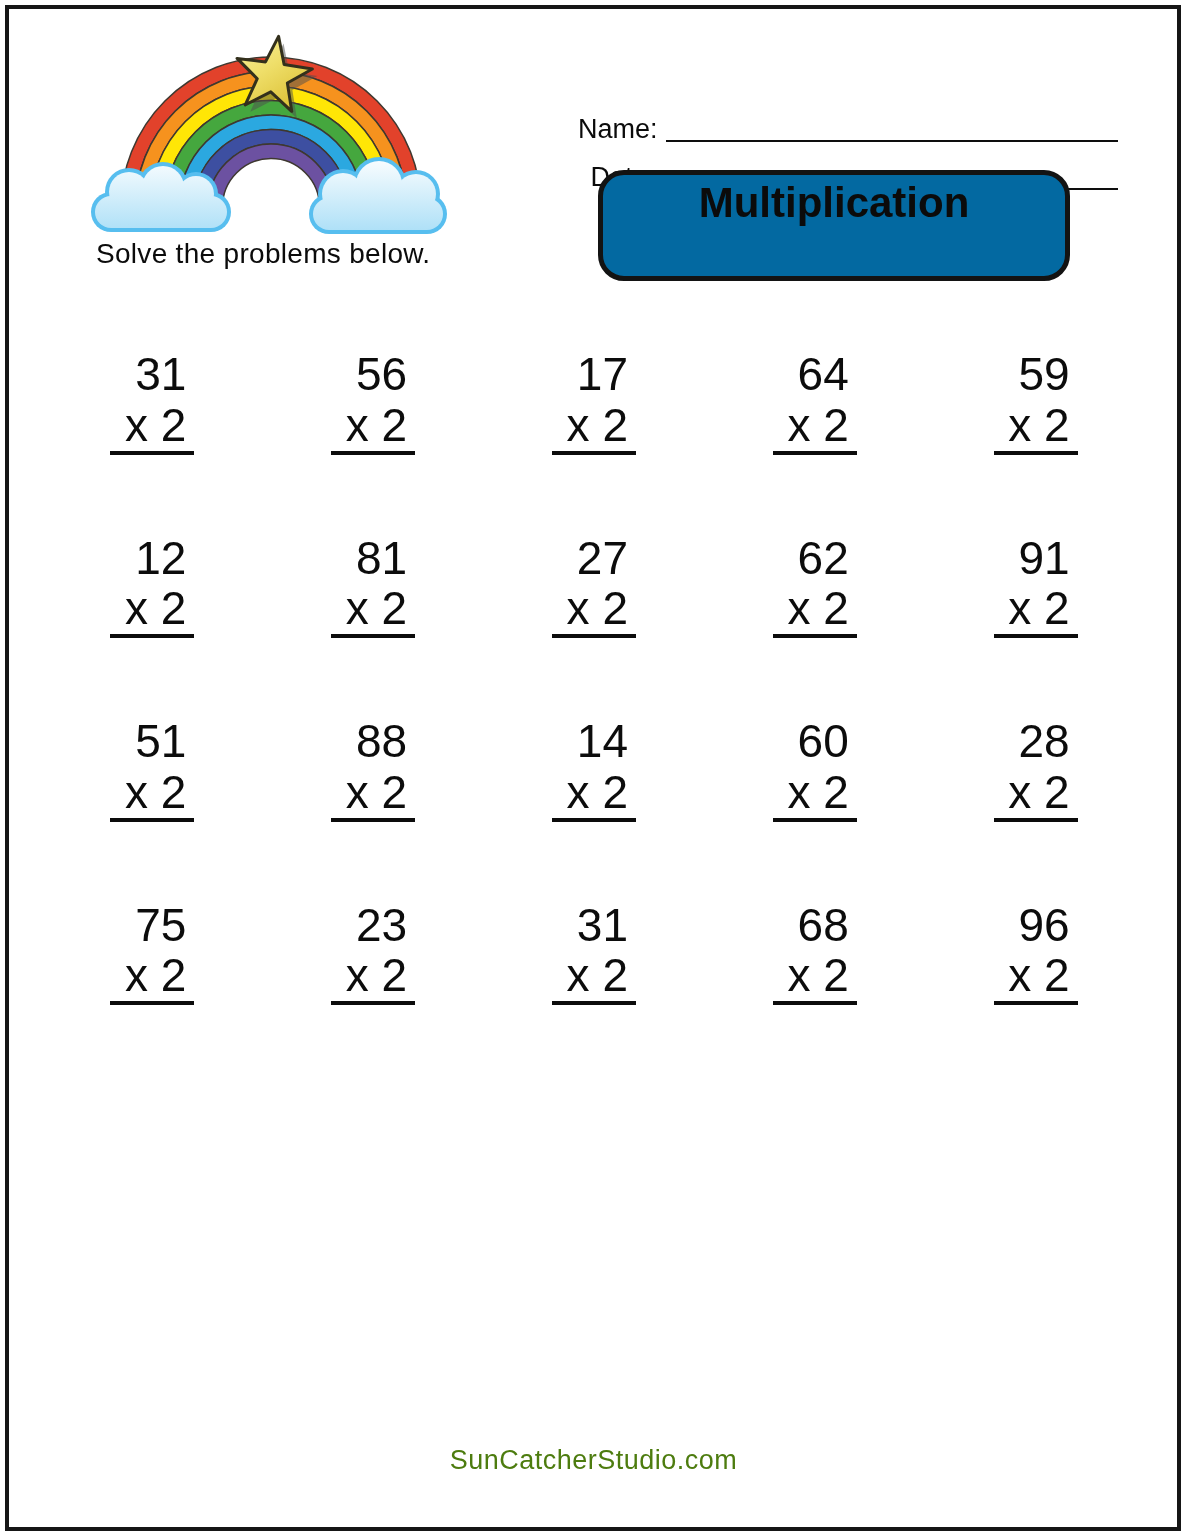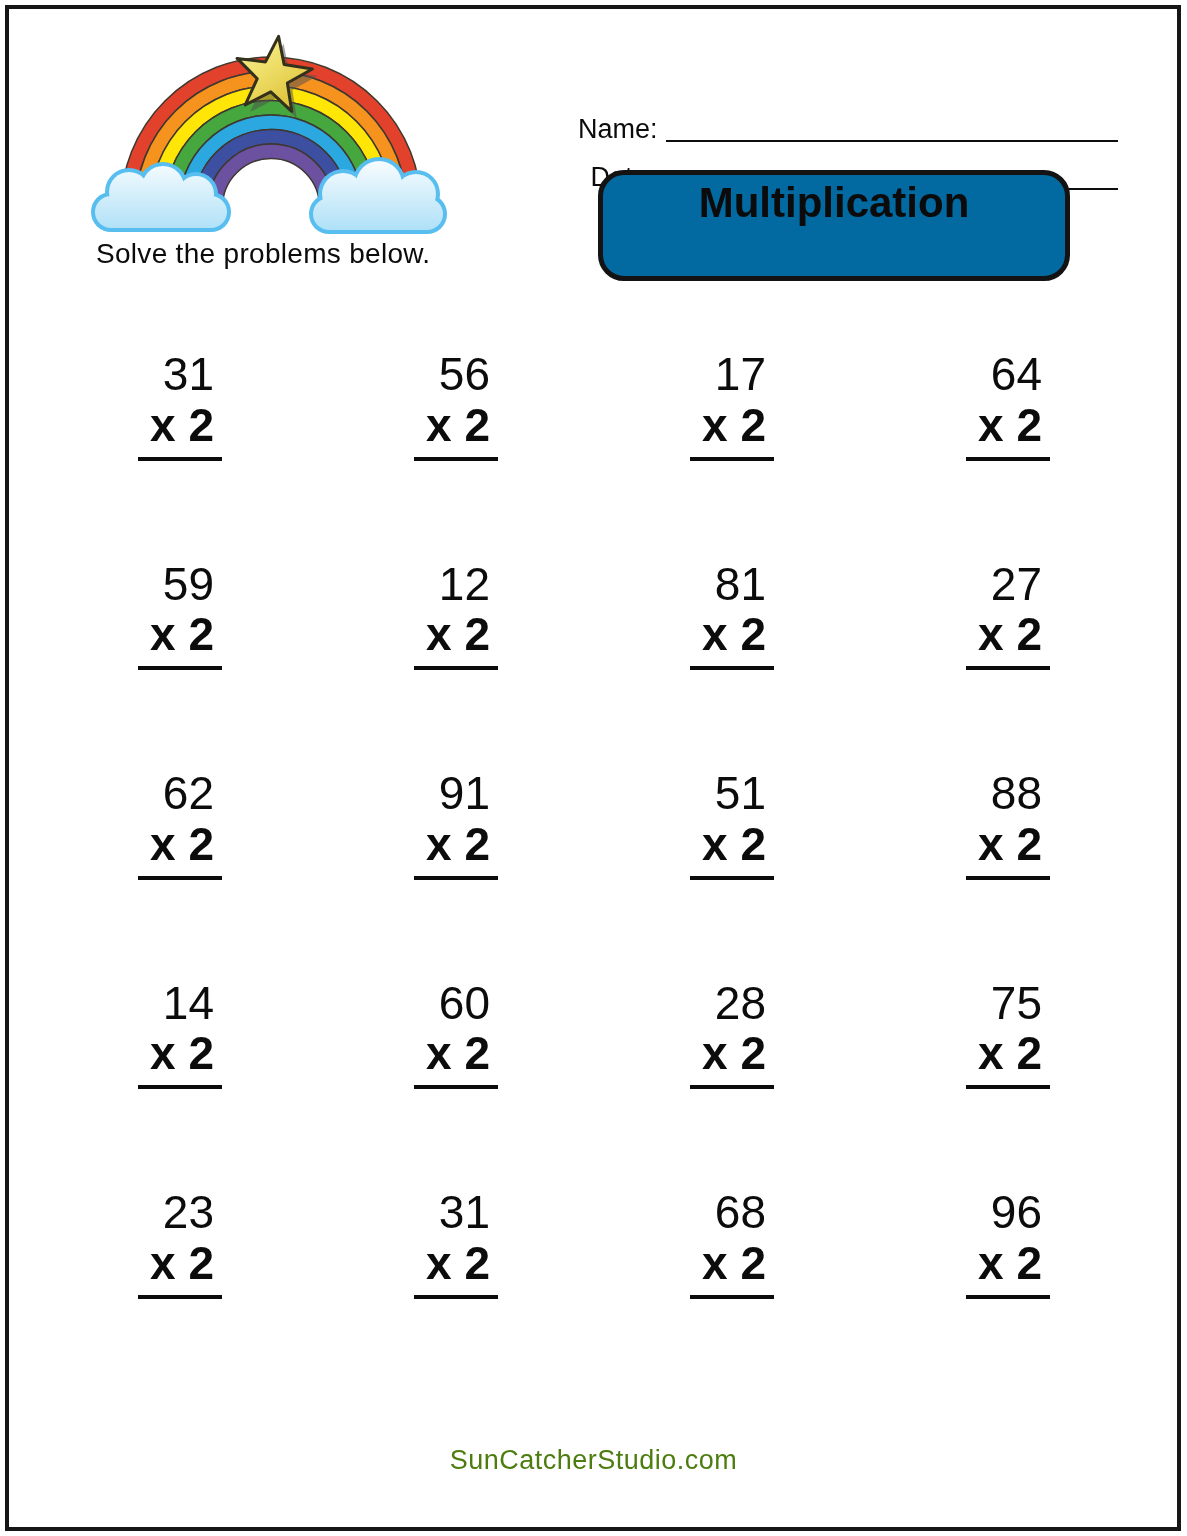--- a/index.html
+++ b/index.html
@@ -71,41 +71,40 @@
     .wsub {
       font-size: 29px;
       line-height: 1.15;
       white-space: pre;
     }
     .problems {
       position: absolute;
       left: 42px; top: 350px;
       width: 1104px;
       display: grid;
-      grid-template-columns: repeat(4, 1fr);
-      row-gap: 99px;
+      grid-template-columns: repeat(5, 1fr);
+      row-gap: 79px;
       justify-items: center;
     }
     .problem {
       width: 84px;
       font-size: 46px;
       line-height: 1.06;
       color: #0c0c0c;
     }
     .num {
       text-align: right;
       padding-right: 8px;
     }
     .mult {
       text-align: right;
       padding-right: 8px;
       margin-top: 2px;
-      padding-bottom: 7px;
+      padding-bottom: 1px;
       border-bottom: 4px solid #0c0c0c;
-      font-weight: bold;
     }
     .footer {
       position: absolute;
       left: 0; top: 1445px;
       width: 100%;
       text-align: center;
       font-size: 27px;
       color: #4d7c0f;
       letter-spacing: 0.5px;
     }

